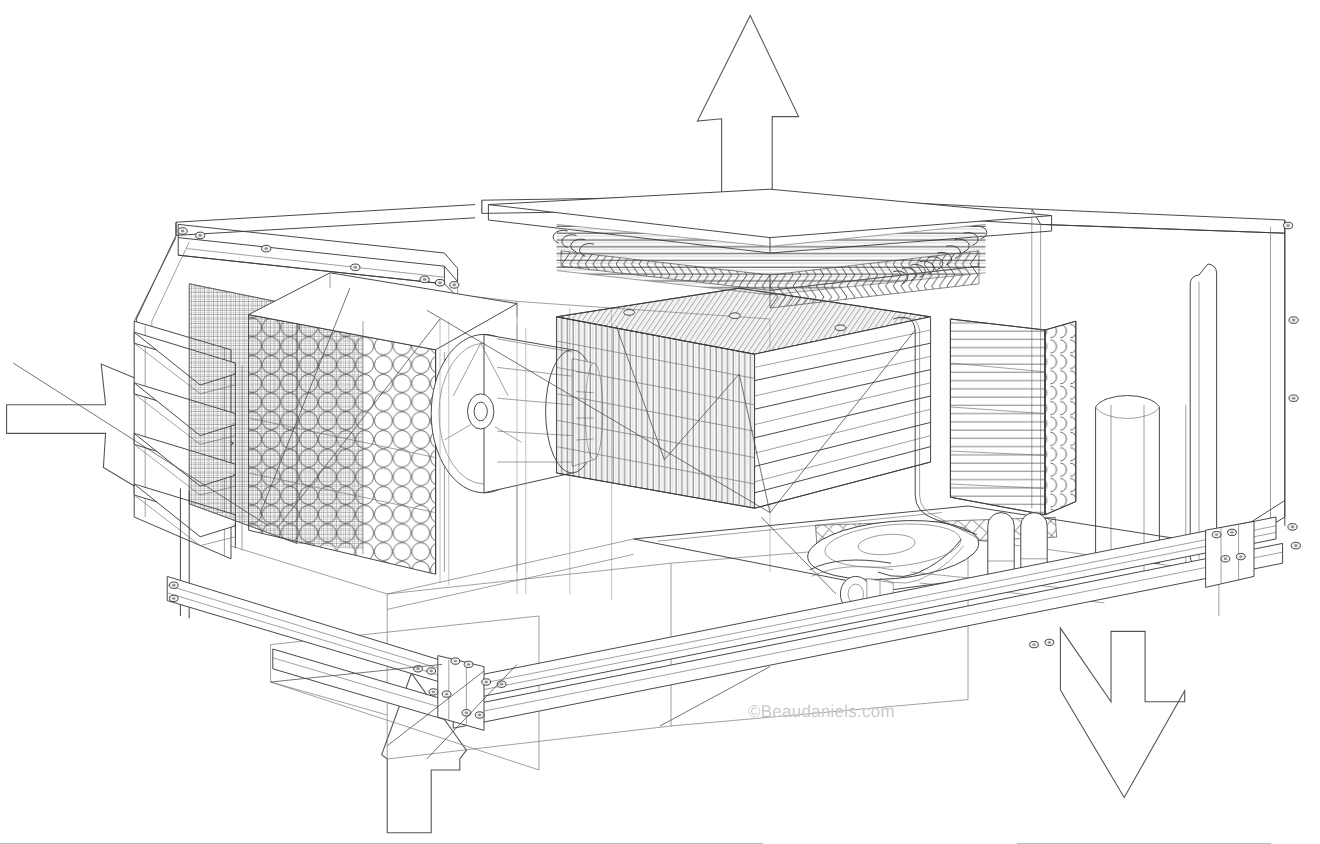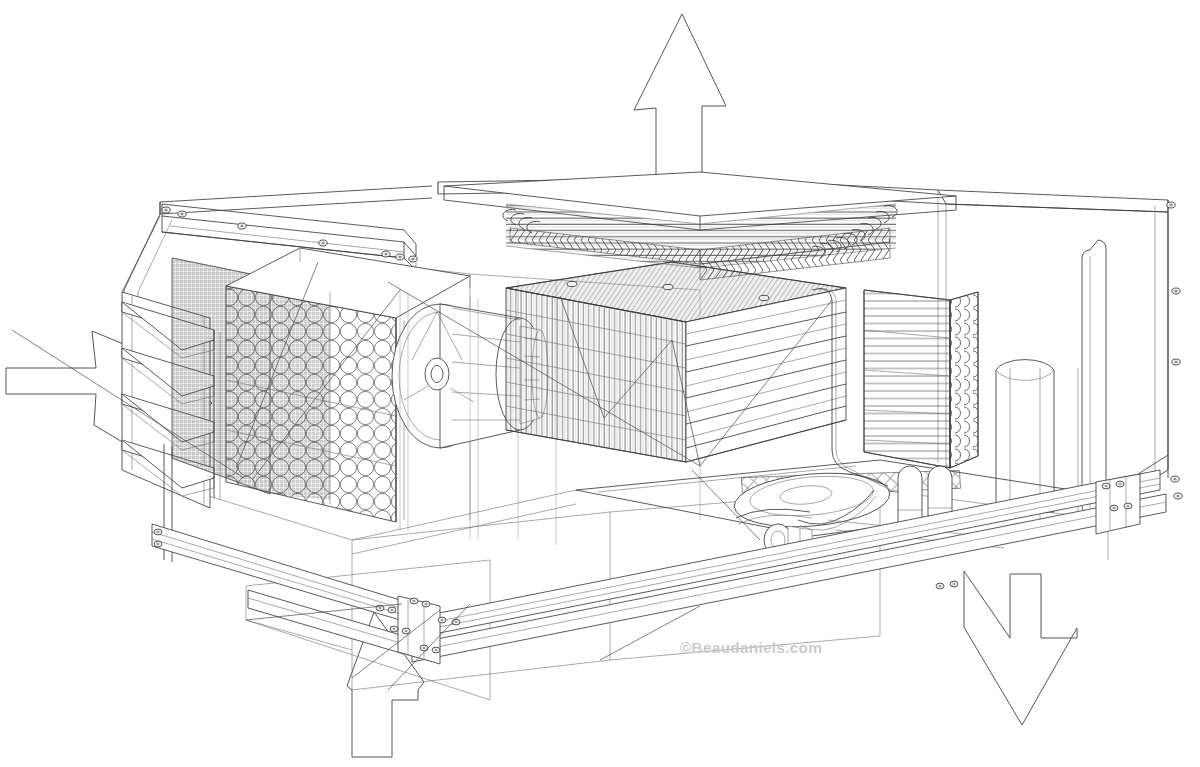--- a/index.html
+++ b/index.html
@@ -1,19 +1,19 @@
 <!DOCTYPE html>
 <html><head>
 <meta charset="utf-8">
 <title>Rooftop HVAC Unit Cutaway</title>
 <style>
   html,body{margin:0;padding:0;background:#ffffff;}
   body{width:1200px;height:767px;overflow:hidden;
        font-family:"Liberation Sans", sans-serif;}
-  #stage{position:relative;width:1200px;height:767px;background:#14532d;font-weight:bold;}
+  #stage{position:relative;width:1200px;height:767px;background:#14532d;}
   #art{position:absolute;left:0;top:0;width:1200px;height:767px;display:block;}
   .watermark{
     position:absolute;
     font-family:"Liberation Sans", sans-serif;
     font-size:15.5px;
     letter-spacing:.2px;
     color:#c9c9c9;
     white-space:nowrap;
     user-select:none;
   }

